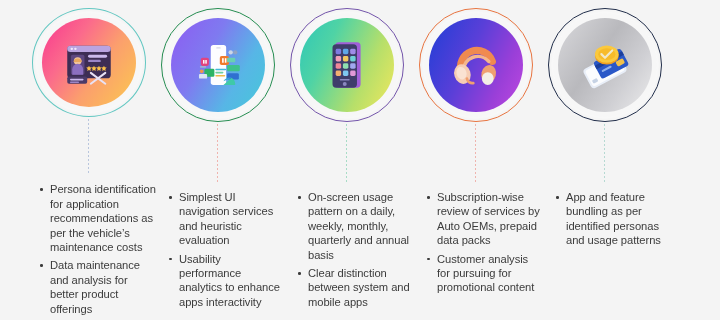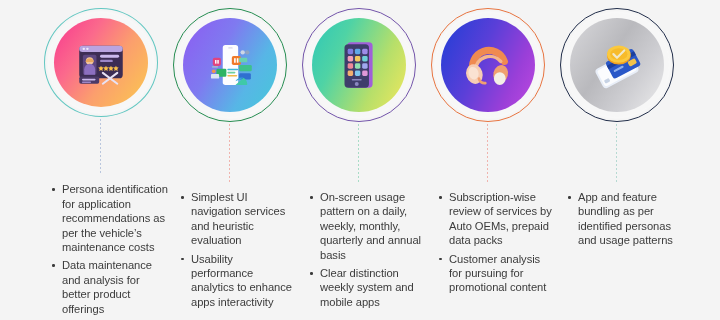--- a/index.html
+++ b/index.html
@@ -15,21 +15,21 @@
   }
 
   .infographic {
     position: relative;
     width: 720px;
     height: 320px;
     background: #f4f4f4;
     display: flex;
     justify-content: flex-start;
     align-items: flex-start;
-    padding-left: 36px;
+    padding-left: 24px;
     box-sizing: border-box;
   }
 
   .column {
     position: relative;
     width: 129px;
     height: 320px;
     display: flex;
     flex-direction: column;
     align-items: center;
@@ -232,21 +232,21 @@
             <rect x="35.5" y="38" width="6" height="6" rx="1.6" fill="#e098d8"></rect>
           </g>
           <rect x="24" y="47.5" width="11" height="1.6" rx="0.8" fill="#8b88c0"></rect>
           <circle cx="29.5" cy="53" r="2.2" fill="#8b88c0"></circle>
         </svg>
       </div>
     </div>
     <div class="connector k2"></div>
     <ul class="bullets">
       <li>On-screen usage pattern on a daily, weekly, monthly, quarterly and annual basis</li>
-      <li>Clear distinction weekly system and mobile apps</li>
+      <li>Clear distinction between system and mobile apps</li>
     </ul>
   </div>
 
   <div class="column c3">
     <div class="badge-wrap">
       <div class="ring"></div>
       <div class="ring-gap"></div>
       <div class="disc">
         <svg class="glyph" viewBox="0 0 64 64">
           <path d="M16 40 A18 18 0 0 1 50 28" fill="none" stroke="#f08a50" stroke-width="8" stroke-linecap="round"></path>

